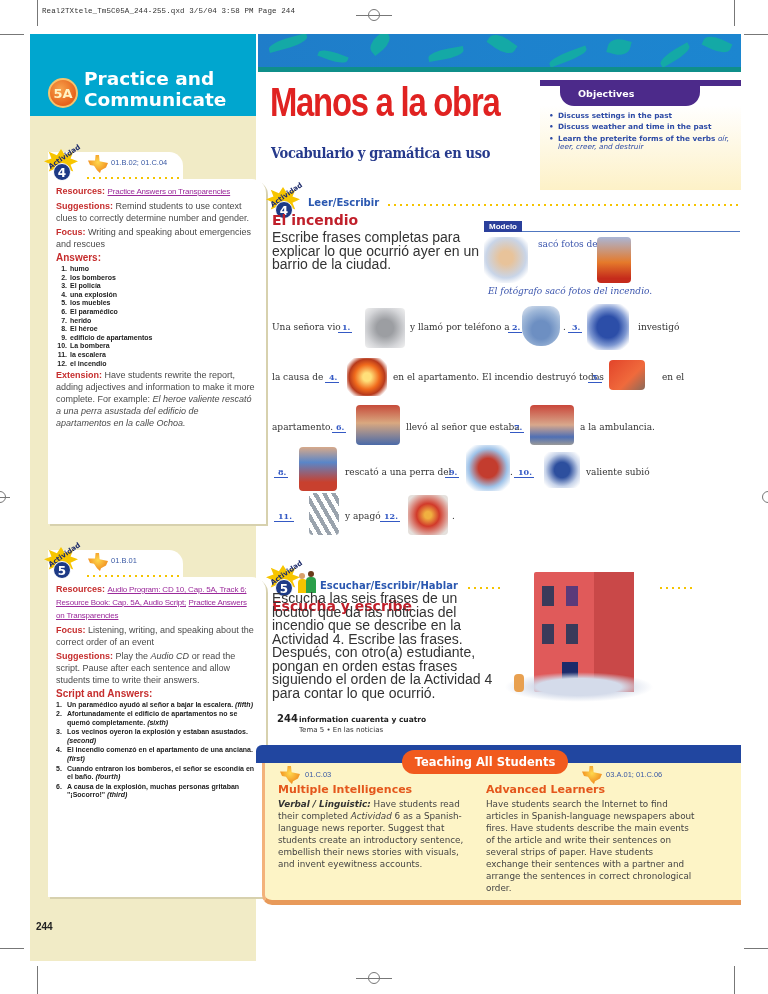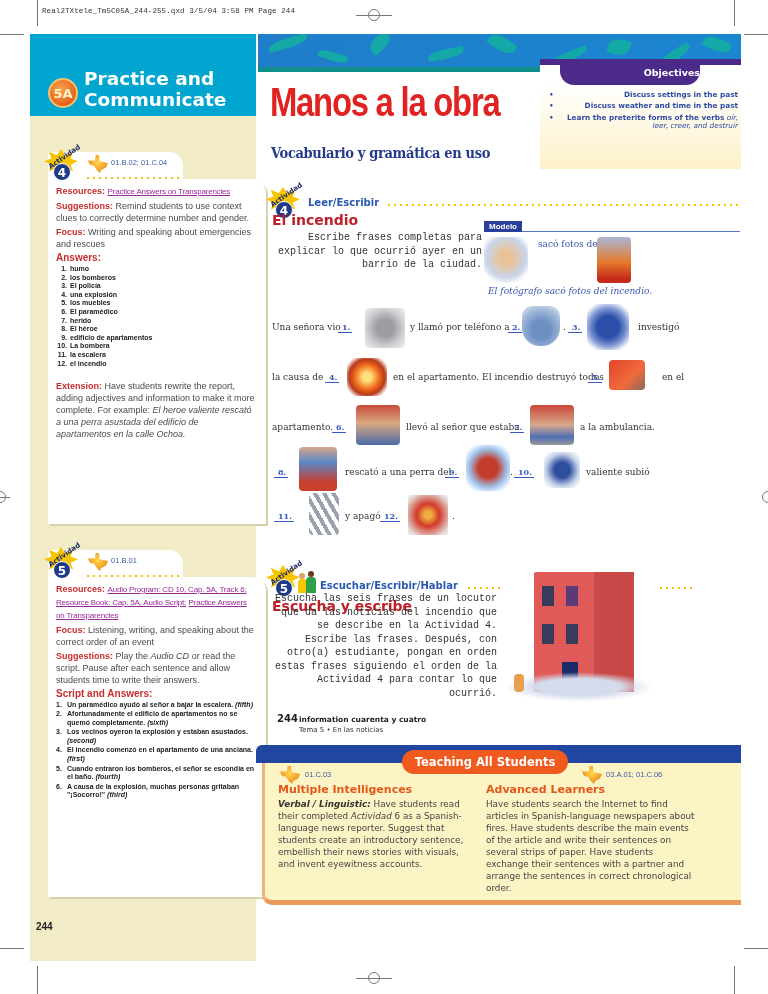--- a/index.html
+++ b/index.html
@@ -44,31 +44,31 @@
 
   .page-num-left { position: absolute; left: 36px; top: 921px; font-weight: bold; font-size: 10px; color: #222; }
 
   
   .banner { position: absolute; left: 258px; top: 34px; width: 483px; height: 38px; background: linear-gradient(90deg, #1f7dc9, #1c86d0); overflow: hidden; border-bottom: 5px solid #0f8f8a; }
   .leaf { position: absolute; background: #14a9a6; border-radius: 60% 0 60% 0; }
 
   .main-title { position: absolute; left: 270px; top: 80px; font-family: "Liberation Sans", sans-serif; font-weight: bold; font-size: 40px; color: #e02221; letter-spacing: -1.5px; transform: scaleX(0.82); transform-origin: left; white-space: nowrap; }
   .sub-title { position: absolute; left: 271px; top: 144px; font-family: "DejaVu Serif", serif; font-weight: bold; font-size: 14.5px; color: #263a8c; letter-spacing: -0.4px; transform: scaleX(0.9); transform-origin: left; white-space: nowrap; }
 
-  .obj-box { position: absolute; left: 540px; top: 63px; width: 201px; height: 106px; background: linear-gradient(180deg, #ffffff 20%, #fdf1c7 100%); text-align: right; }
+  .obj-box { position: absolute; left: 540px; top: 84px; width: 201px; height: 106px; background: linear-gradient(180deg, #ffffff 20%, #fdf1c7 100%); }
   .obj-tab { position: absolute; left: 20px; top: 0; width: 140px; height: 22px; background: #4c2a8a; border-radius: 0 0 14px 14px; color: #fff; font-weight: bold; font-size: 9.5px; line-height: 20px; padding-left: 18px; font-family: "DejaVu Sans", sans-serif; }
   .obj-top { position: absolute; left: 0; top: -4px; width: 201px; height: 6px; background: #4c2a8a; }
   .obj-list { position: absolute; left: 8px; top: 28px; width: 190px; list-style: none; font-size: 7.3px; line-height: 8.4px; color: #2f4ca6; font-weight: bold; font-family: "DejaVu Sans", sans-serif; }
   .obj-list li { position: relative; padding-left: 10px; margin-bottom: 3px; }
   .obj-list li::before { content: "•"; position: absolute; left: 1px; }
   .obj-list em { font-style: italic; font-weight: normal; }
 
   .skill-line { position: absolute; font-size: 10px; font-weight: bold; color: #2a57b0; font-family: "DejaVu Sans", sans-serif; white-space: nowrap; text-align: right; }
   .act-title { position: absolute; font-size: 14px; font-weight: bold; color: #c01f2a; font-family: "DejaVu Sans", sans-serif; }
-  .body-serif { position: absolute; font-family: Liberation Mono, monospace; font-size: 10px; line-height: 13.5px; color: #333; text-align: right; }
+  .body-serif { position: absolute; font-family: Liberation Sans, sans-serif; font-size: 14px; line-height: 13.5px; color: #333; }
 
   .modelo { position: absolute; left: 484px; top: 221px; width: 256px; border-bottom: 1px solid #5077c0; height: 11px; }
   .modelo-tag { position: absolute; left: 0; top: 0; background: #2a3f9b; color: #fff; font-size: 8px; font-weight: bold; padding: 0 5px; line-height: 11px; font-family: Liberation Sans, sans-serif; }
   .modelo-text { position: absolute; font-family: "DejaVu Serif", serif; font-size: 9px; color: #3b55ad; }
   .modelo-answer { position: absolute; left: 488px; top: 286px; font-family: "DejaVu Serif", serif; font-style: italic; font-size: 9px; color: #3b55ad; }
 
   .pic { position: absolute; border-radius: 4px; }
   .sent { position: absolute; font-family: "DejaVu Serif", serif; font-size: 9px; color: #333; white-space: nowrap; }
   .blank { position: absolute; font-family: "DejaVu Serif", serif; font-size: 8px; font-weight: bold; color: #3459c4; border-bottom: 1px solid #3459c4; padding: 0 2px 0 4px; white-space: nowrap; }
 
@@ -173,21 +173,21 @@
           </li>
         <li>
             <span class="n">11.</span>
             <span>la escalera</span>
           </li>
         <li>
             <span class="n">12.</span>
             <span>el incendio</span>
           </li>
       </ul>
-      <p style="margin-top:12px;"><span class="lbl">Extension:</span> <span>Have students rewrite the report, adding adjectives and information to make it more complete. For example:</span> <em>El heroe valiente rescató a una perra asustada del edificio de apartamentos en la calle Ochoa.</em></p>
+      <p style="margin-top:1px;"><span class="lbl">Extension:</span> <span>Have students rewrite the report, adding adjectives and information to make it more complete. For example:</span> <em>El heroe valiente rescató a una perra asustada del edificio de apartamentos en la calle Ochoa.</em></p>
     </div>
   </div>
 
   <div class="note-card c5">
     <div class="note-tab"></div>
     <div class="act-badge" style="left:-4px;top:-30px;">
       <div class="act-star"></div>
       <div class="act-word">Actividad</div>
       <div class="act-num">5</div>
     </div>

